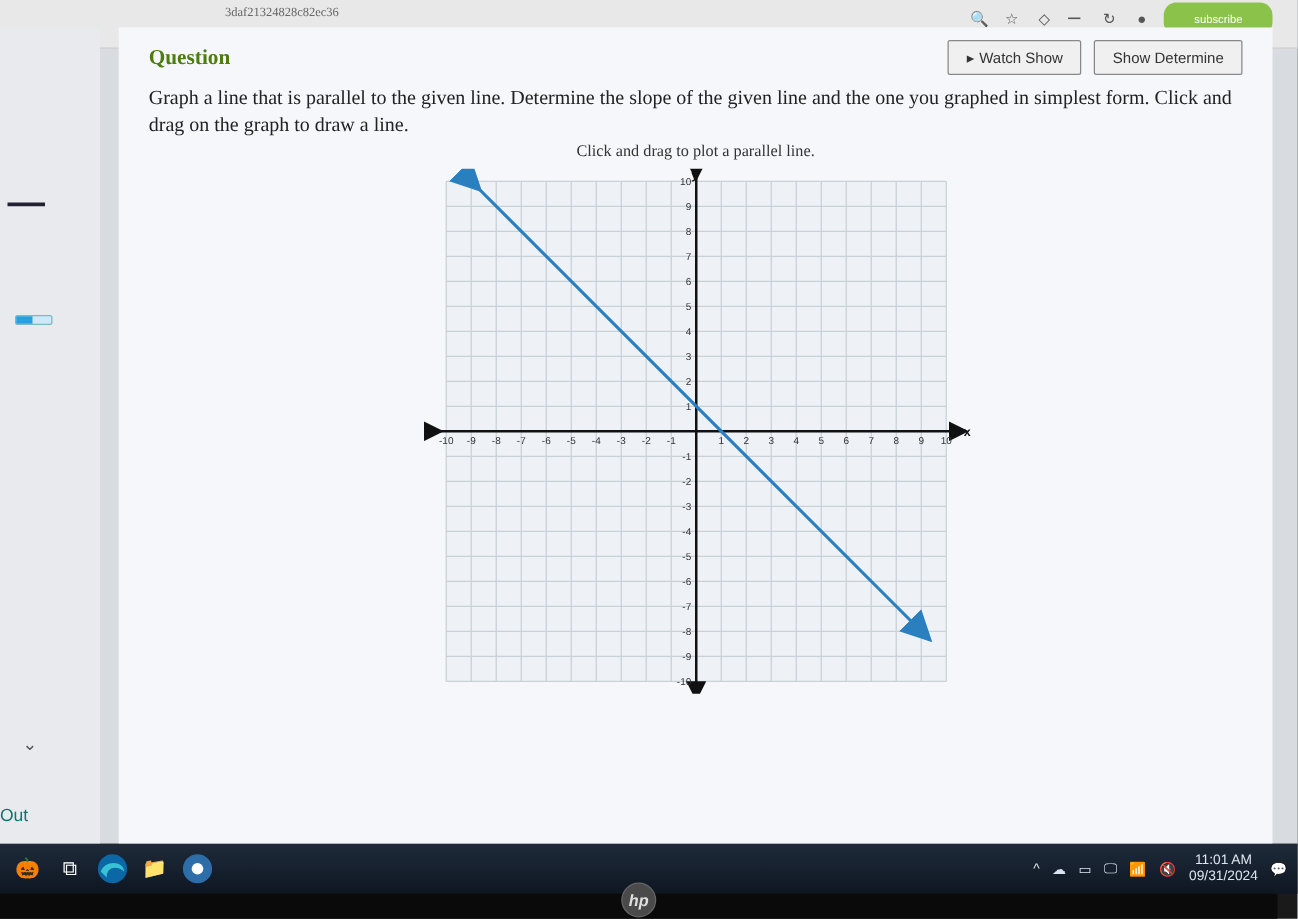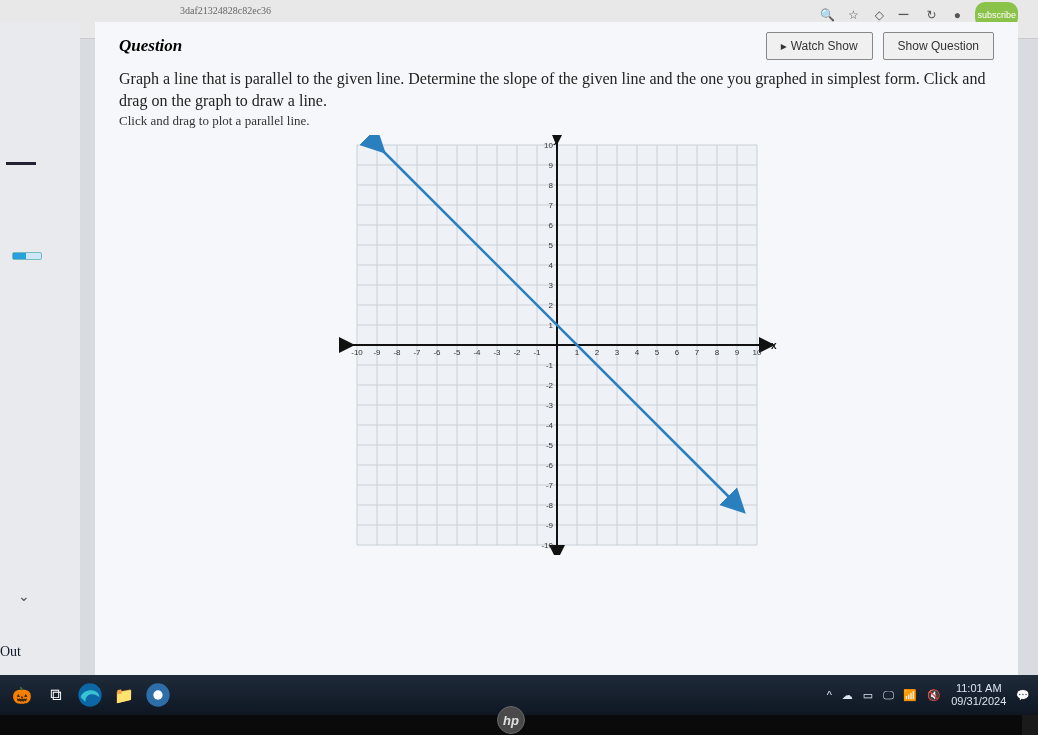--- a/index.html
+++ b/index.html
@@ -31,76 +31,75 @@
     right: 20px;
     top: 2px;
     display: flex;
     gap: 10px;
     align-items: center;
   }
   .br-icon { width: 16px; height: 16px; display:flex; align-items:center; justify-content:center; font-size:12px; color:#555;}
   .green-pill {
     background: #8bc34a;
     color: #fff;
-    padding: 2px 2px;
+    padding: 2px 24px;
     border-radius: 10px;
     font-size: 9px;
     font-family: Arial, sans-serif;
   }
   .left-gutter {
     position: absolute;
     left: 0; top: 22px; bottom: 0;
     width: 80px;
     background: #e8eaed;
   }
   .gutter-mark { position:absolute; left:6px; width:30px; }
   .prog-track { position:absolute; left:12px; top:230px; width:30px; height:8px; background:#cfe8f9; border:1px solid #7bb; border-radius:2px;}
   .prog-fill { background:#28a0e0; height:100%; width:45%;}
   .chev { position:absolute; left:18px; bottom:70px; font-size:14px; color:#555;}
-  .out-label { position:absolute; left:0px; bottom:15px; font-size:14px; color:#0f172a; font-family:Liberation Serif, serif;}
+  .out-label { position:absolute; left:0px; bottom:15px; font-size:14px; color:#0f766e; font-family:Liberation Sans, sans-serif;}
 
   .content {
     position: absolute;
     left: 95px; right: 20px; top: 22px; bottom: 0;
     background: #f5f7fa;
     padding: 10px 24px;
     overflow: hidden;
   }
   .q-header {
     display: flex;
     justify-content: space-between;
     align-items: center;
     margin-bottom: 8px;
   }
   .q-title {
     font-weight: bold;
     font-size: 17px;
-    color: #000000;
-    font-style: italic;
+    color: #4d7c0f;
   }
   .q-buttons { display:flex; gap:10px; }
   .btn {
     font-family: Arial, sans-serif;
     font-size: 12px;
     padding: 6px 14px;
     border: 1px solid #888;
     background: #f0f0f0;
     color: #333;
     border-radius: 2px;
     display: inline-flex;
     align-items: center;
     gap: 4px;
   }
   .prompt {
     font-size: 16px;
     color: #222;
     line-height: 1.4;
   }
   .instructions {
-    text-align: left;
+    text-align: center;
     font-size: 13px;
     color: #333;
     margin-bottom: 6px;
   }
   .graph-wrap {
     display:flex;
     justify-content:center;
   }
   svg.graph { background: transparent; }
   .grid-line { stroke: #c8d0d8; stroke-width: 1; }
@@ -168,21 +167,21 @@
 
   <div class="content">
     <div class="q-header">
       <div class="q-title">Question</div>
       <div class="q-buttons">
         <button class="btn">
           <span>▸</span>
           <span>Watch Show</span>
         </button>
         <button class="btn">
-          <span>Show Question</span>
+          <span>Show Determine</span>
         </button>
       </div>
     </div>
 
     <p class="prompt">Graph a line that is parallel to the given line. Determine the slope of the given line and the one you graphed in simplest form. Click and drag on the graph to draw a line.</p>
 
     <div class="instructions">
       <div>Click and drag to plot a parallel line.</div>
     </div>
 

